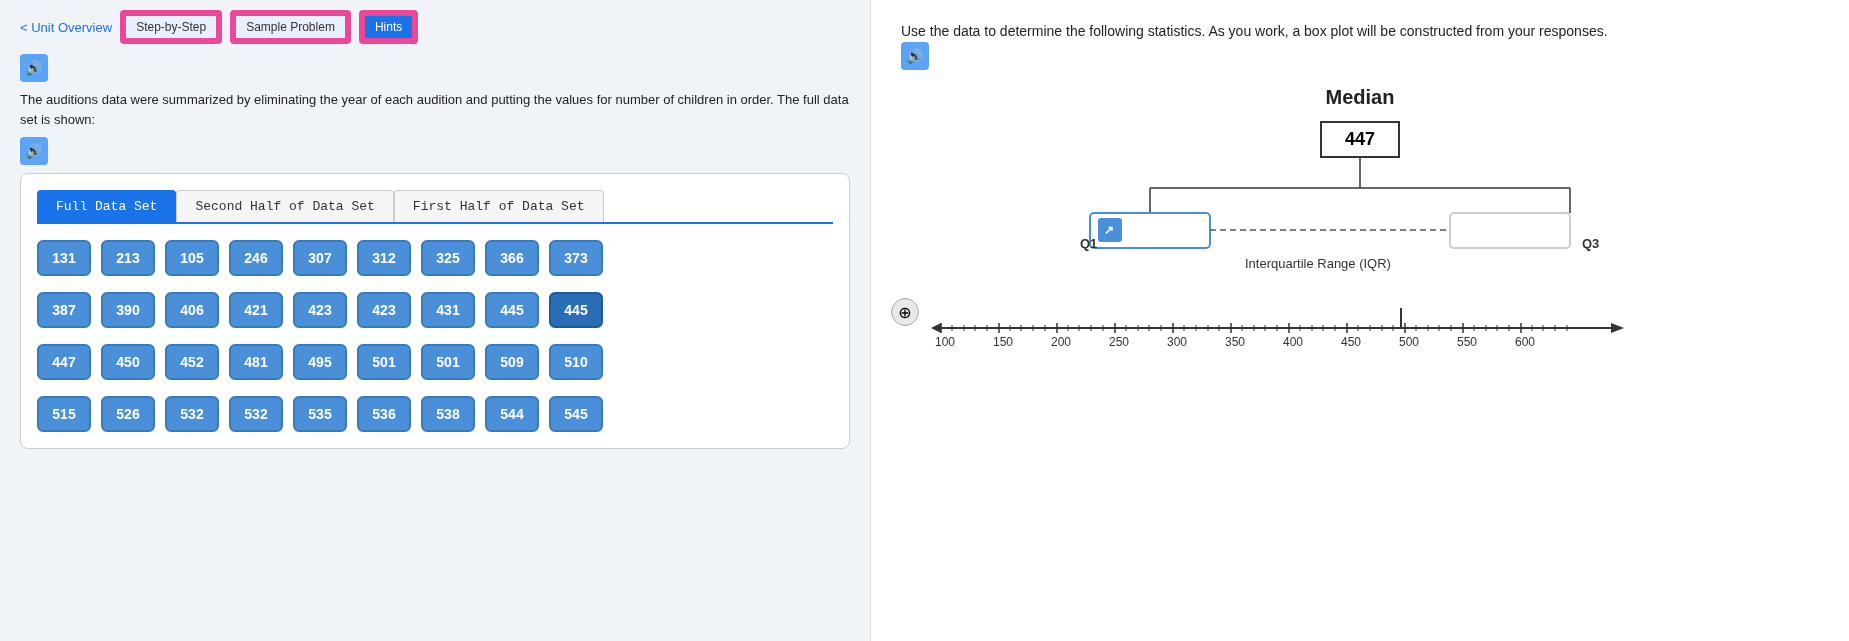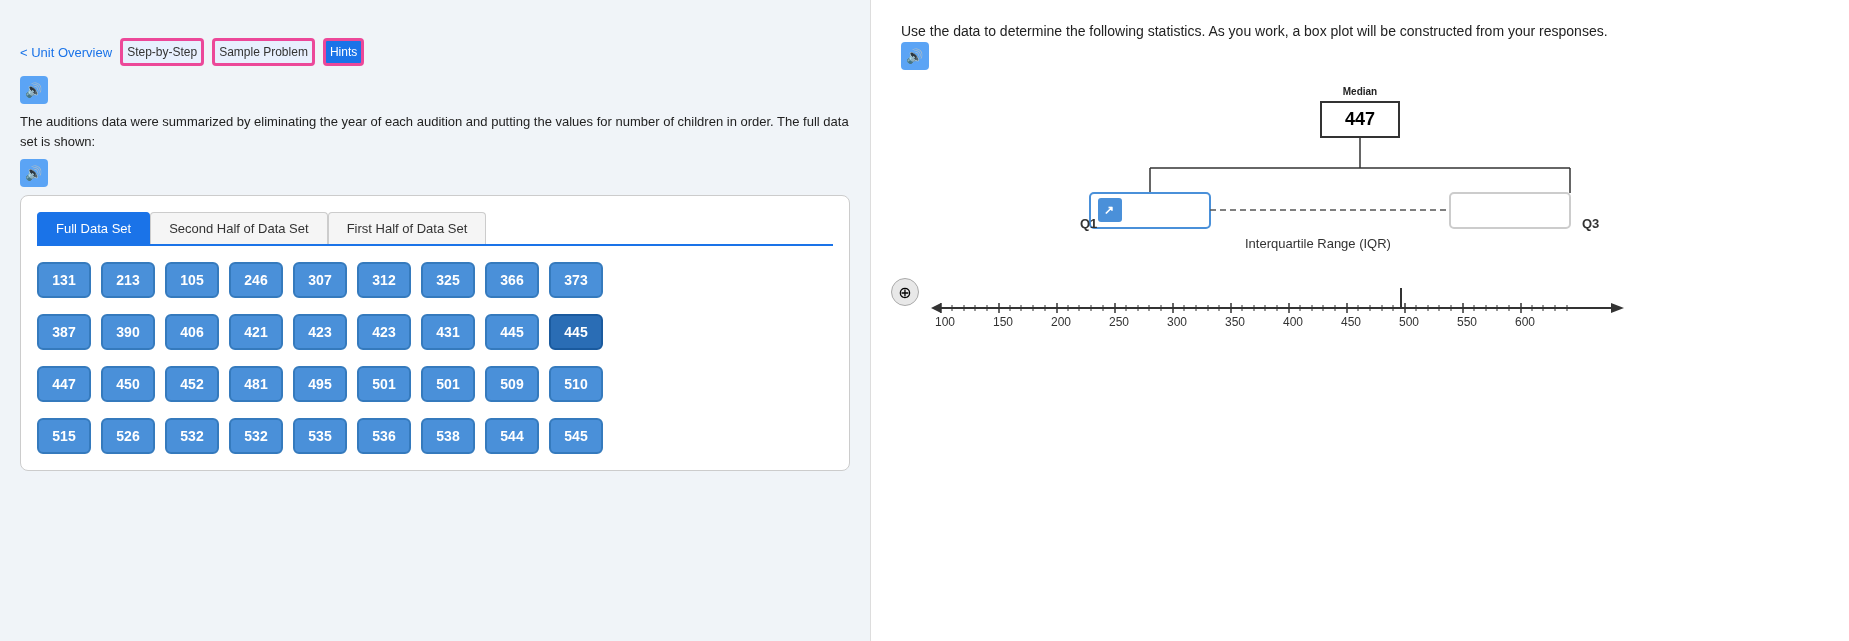--- a/index.html
+++ b/index.html
@@ -19,33 +19,32 @@
       padding: 10px 20px;
       flex-shrink: 0;
     }
 
     
     .nav-bar {
       display: flex;
       align-items: center;
       gap: 8px;
       margin-bottom: 10px;
-      margin-top: 28px;
     }
     .nav-link {
       color: #1a73e8;
       font-size: 13px;
       cursor: pointer;
       text-decoration: none;
     }
     .nav-tab {
       background: #e8f0fe;
-      border: 3px solid #ec4899;
+      border: 6px solid #ec4899;
       border-radius: 4px;
-      padding: 4px 4px;
+      padding: 4px 10px;
       font-size: 12px;
       cursor: pointer;
       color: #333;
     }
     .nav-tab.active {
       background: #1a73e8;
       color: white;
     }
 
     .tts-icon {
@@ -87,20 +86,21 @@
     }
     .data-tab {
       padding: 8px 18px;
       font-size: 13px;
       cursor: pointer;
       border-radius: 4px 4px 0 0;
       border: 1px solid #ccc;
       border-bottom: none;
       background: #f5f5f5;
       color: #333;
+      font-family: Liberation Mono, monospace;
     }
     .data-tab.active {
       background: #1a73e8;
       color: white;
       border-color: #1a73e8;
     }
 
     
     .number-grid {
       display: flex;
@@ -160,24 +160,24 @@
     }
 
     
     .median-section {
       display: flex;
       flex-direction: column;
       align-items: center;
       margin-bottom: 20px;
     }
     .median-label {
-      font-size: 10px;
+      font-size: 20px;
       font-weight: bold;
       color: #222;
-      margin-bottom: 4px;
+      margin-bottom: 12px;
     }
     .median-box {
       border: 2px solid #333;
       padding: 6px 20px;
       font-size: 18px;
       font-weight: bold;
       background: white;
       min-width: 80px;
       text-align: center;
     }

